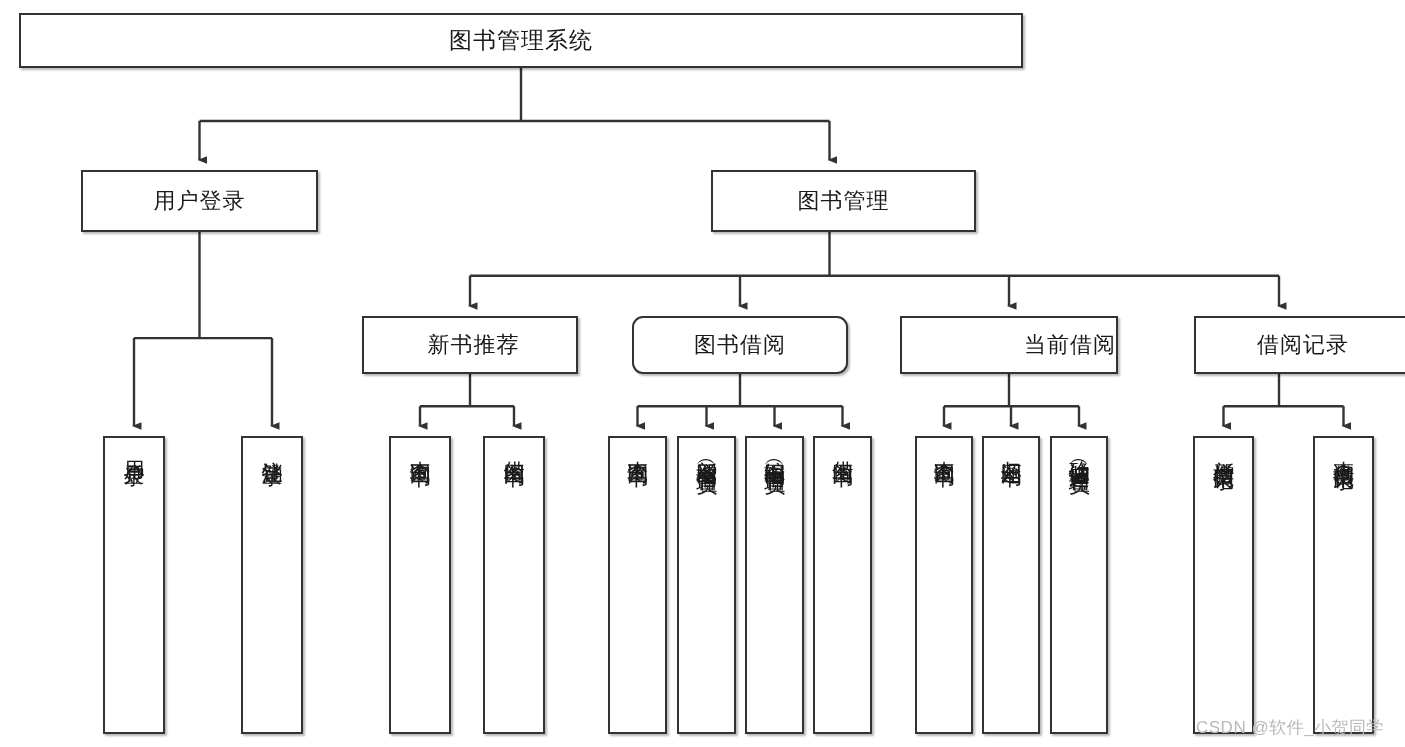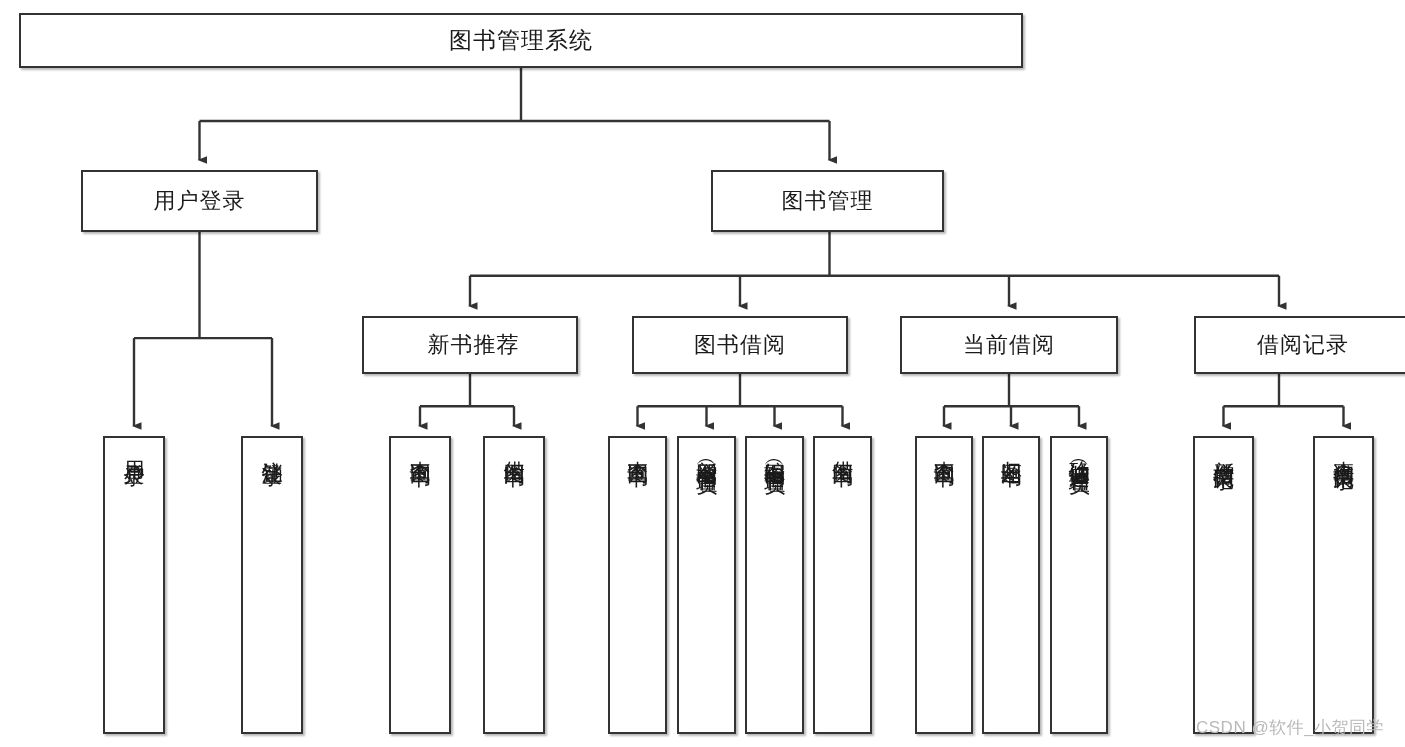--- a/index.html
+++ b/index.html
@@ -114,30 +114,30 @@
       </g>
   </svg>
 
   <div id="node-layer">
       <div class="node node-h node-root" style="left: 19px; top: 13px; width: 1004px; height: 55px;">
         <span class="label">图书管理系统</span>
       </div>
       <div class="node node-h" style="left: 81px; top: 170px; width: 237px; height: 62px;">
         <span class="label">用户登录</span>
       </div>
-      <div class="node node-h" style="left: 711px; top: 170px; width: 233px; height: 62px;">
+      <div class="node node-h" style="left: 711px; top: 170px; width: 265px; height: 62px;">
         <span class="label">图书管理</span>
       </div>
       <div class="node node-h" style="left: 362px; top: 316px; width: 216px; height: 58px; padding-left: 7px;">
         <span class="label">新书推荐</span>
       </div>
-      <div class="node node-h" style="left: 632px; top: 316px; width: 216px; height: 58px;">
+      <div class="node node-h" style="left: 632px; top: 316px; width: 216px; height: 58px; border-radius: 11px;">
         <span class="label">图书借阅</span>
       </div>
-      <div class="node node-h" style="left: 900px; top: 316px; width: 218px; height: 58px;">
+      <div class="node node-h" style="left: 900px; top: 316px; width: 218px; height: 58px; justify-content: flex-end;">
         <span class="label">当前借阅</span>
       </div>
       <div class="node node-h" style="left: 1194px; top: 316px; width: 218px; height: 58px;">
         <span class="label">借阅记录</span>
       </div>
       <div class="node node-v" style="left: 103px; top: 436px; width: 62px; height: 298px;">
         <span class="label">用户登录</span>
       </div>
       <div class="node node-v" style="left: 241px; top: 436px; width: 62px; height: 298px;">
         <span class="label">注销登录</span>

